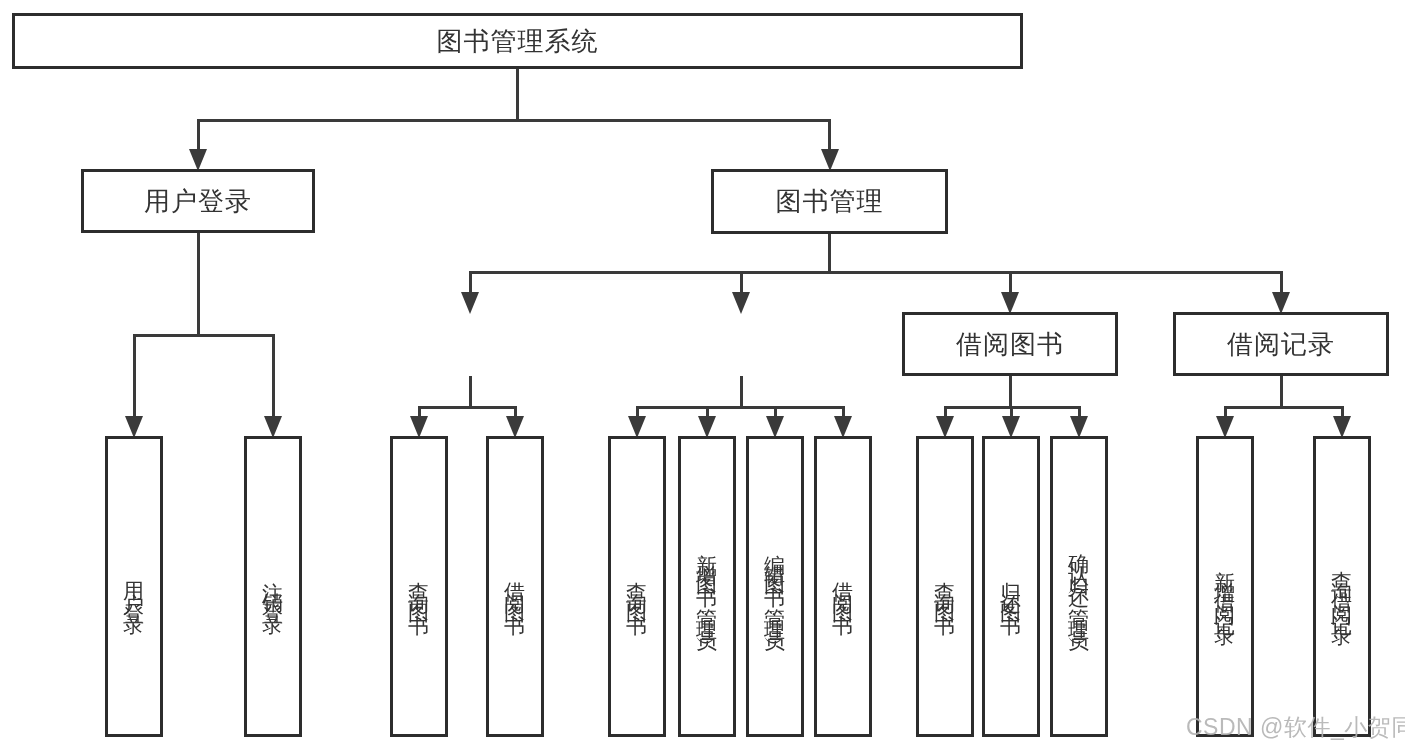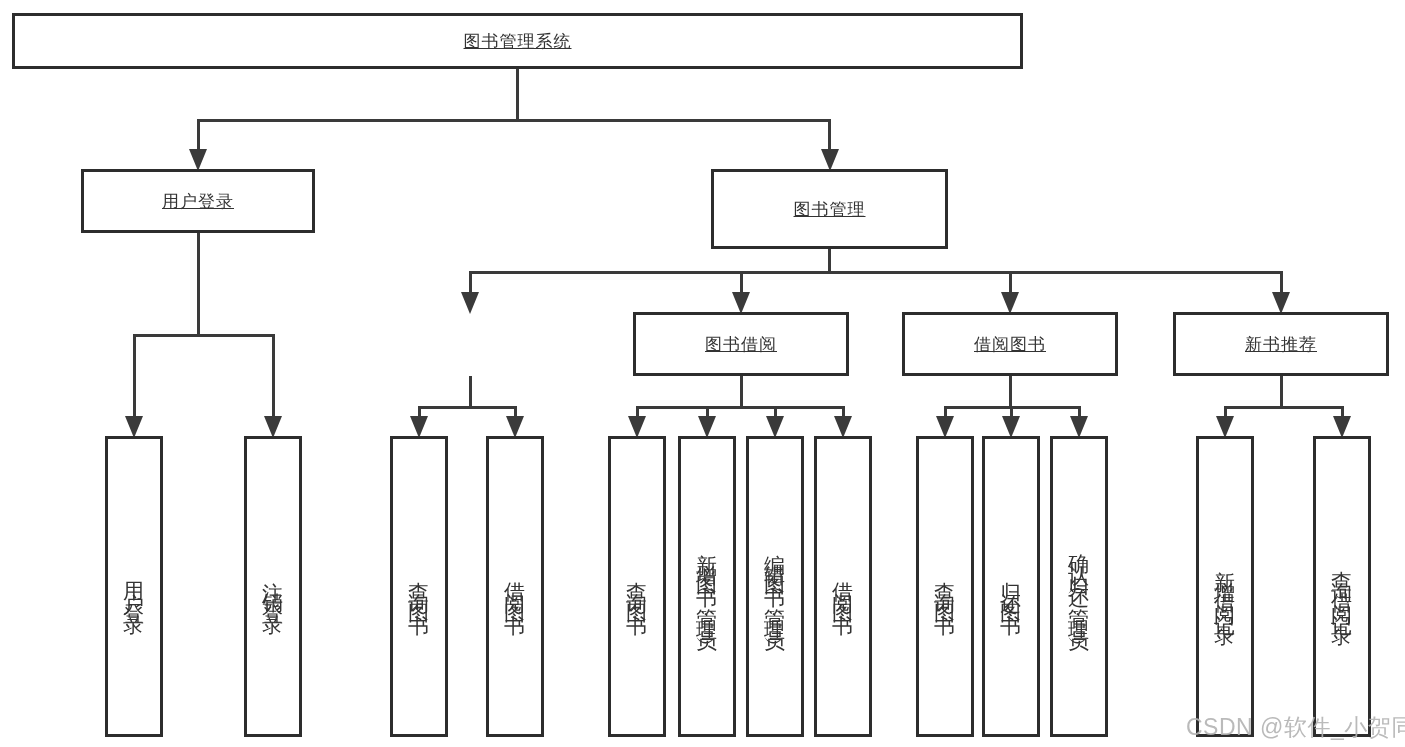--- a/index.html
+++ b/index.html
@@ -22,24 +22,23 @@
     box-sizing:border-box;
     border:3px solid var(--c-border);
     background:#fff;
     display:flex;
     align-items:center;
     justify-content:center;
     color:var(--c-text);
     z-index:2;
   }
   .node.h span{
-    font-size:17px;
+    font-size:26px;
     letter-spacing:1px;
     white-space:nowrap;
-    text-decoration:underline;
   }
   .node.v span{
     writing-mode:vertical-rl;
     text-orientation:mixed;
     font-size:21px;
     letter-spacing:11px;
     line-height:1;
     white-space:nowrap;
   }
   .cline{
@@ -88,21 +87,21 @@
     <div class="cline" style="left: 132.5px; top: 335px; width: 3px; height: 85px;"></div>
     <div class="carrow" style="left: 125px; top: 416px;"></div>
     <div class="cline" style="left: 271.5px; top: 335px; width: 3px; height: 85px;"></div>
     <div class="carrow" style="left: 264px; top: 416px;"></div>
     <div class="node v" style="left: 105px; top: 436px; width: 58px; height: 301px;">
       <span>用户登录</span>
     </div>
     <div class="node v" style="left: 244px; top: 436px; width: 58px; height: 301px;">
       <span>注销登录</span>
     </div>
-    <div class="node h" style="left: 711px; top: 169px; width: 237px; height: 80px;">
+    <div class="node h" style="left: 711px; top: 169px; width: 237px; height: 65px;">
       <span>图书管理</span>
     </div>
     <div class="cline" style="left: 828px; top: 233px; width: 3px; height: 39px;"></div>
     <div class="cline" style="left: 468.5px; top: 270.5px; width: 814px; height: 3px;"></div>
     <div class="cline" style="left: 468.5px; top: 272px; width: 3px; height: 24px;"></div>
     <div class="carrow" style="left: 461px; top: 292px;"></div>
     <div class="cline" style="left: 739.5px; top: 272px; width: 3px; height: 24px;"></div>
     <div class="carrow" style="left: 732px; top: 292px;"></div>
     <div class="cline" style="left: 1008.5px; top: 272px; width: 3px; height: 24px;"></div>
     <div class="carrow" style="left: 1001px; top: 292px;"></div>
@@ -112,23 +111,20 @@
     <div class="cline" style="left: 417.5px; top: 405.5px; width: 99px; height: 3px;"></div>
     <div class="cline" style="left: 417.5px; top: 407px; width: 3px; height: 13px;"></div>
     <div class="carrow" style="left: 410px; top: 416px;"></div>
     <div class="cline" style="left: 513.5px; top: 407px; width: 3px; height: 13px;"></div>
     <div class="carrow" style="left: 506px; top: 416px;"></div>
     <div class="node v" style="left: 390px; top: 436px; width: 58px; height: 301px;">
       <span>查询图书</span>
     </div>
     <div class="node v" style="left: 486px; top: 436px; width: 58px; height: 301px;">
       <span>借阅图书</span>
-    </div>
-    <div class="node h" style="left: 633px; top: 312px; width: 216px; height: 64px;">
-      <span>图书借阅</span>
     </div>
     <div class="cline" style="left: 739.5px; top: 376px; width: 3px; height: 31px;"></div>
     <div class="cline" style="left: 635.5px; top: 405.5px; width: 209px; height: 3px;"></div>
     <div class="cline" style="left: 635.5px; top: 407px; width: 3px; height: 13px;"></div>
     <div class="carrow" style="left: 628px; top: 416px;"></div>
     <div class="cline" style="left: 705.5px; top: 407px; width: 3px; height: 13px;"></div>
     <div class="carrow" style="left: 698px; top: 416px;"></div>
     <div class="cline" style="left: 773.5px; top: 407px; width: 3px; height: 13px;"></div>
     <div class="carrow" style="left: 766px; top: 416px;"></div>
     <div class="cline" style="left: 841.5px; top: 407px; width: 3px; height: 13px;"></div>
@@ -159,21 +155,21 @@
     <div class="node v" style="left: 916px; top: 436px; width: 58px; height: 301px;">
       <span>查询图书</span>
     </div>
     <div class="node v" style="left: 982px; top: 436px; width: 58px; height: 301px;">
       <span>归还图书</span>
     </div>
     <div class="node v" style="left: 1050px; top: 436px; width: 58px; height: 301px;">
       <span>确认归还（管理员）</span>
     </div>
     <div class="node h" style="left: 1173px; top: 312px; width: 216px; height: 64px;">
-      <span>新书推荐</span>
+      <span>借阅记录</span>
     </div>
     <div class="cline" style="left: 1279.5px; top: 376px; width: 3px; height: 31px;"></div>
     <div class="cline" style="left: 1223.5px; top: 405.5px; width: 120px; height: 3px;"></div>
     <div class="cline" style="left: 1223.5px; top: 407px; width: 3px; height: 13px;"></div>
     <div class="carrow" style="left: 1216px; top: 416px;"></div>
     <div class="cline" style="left: 1340.5px; top: 407px; width: 3px; height: 13px;"></div>
     <div class="carrow" style="left: 1333px; top: 416px;"></div>
     <div class="node v" style="left: 1196px; top: 436px; width: 58px; height: 301px;">
       <span>新增借阅记录</span>
     </div>

